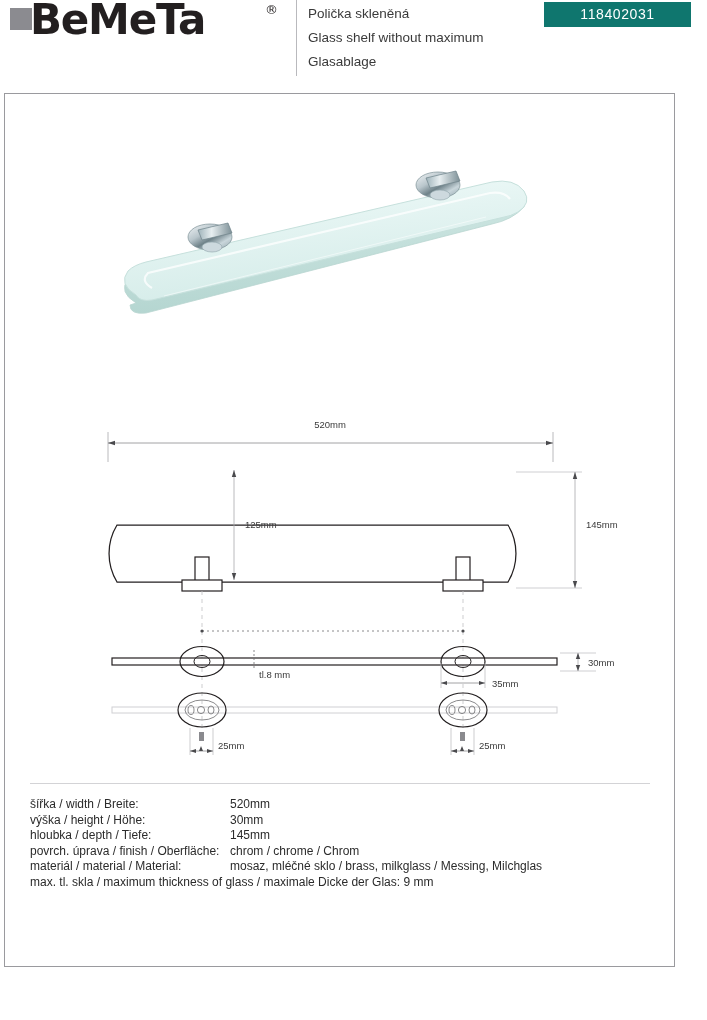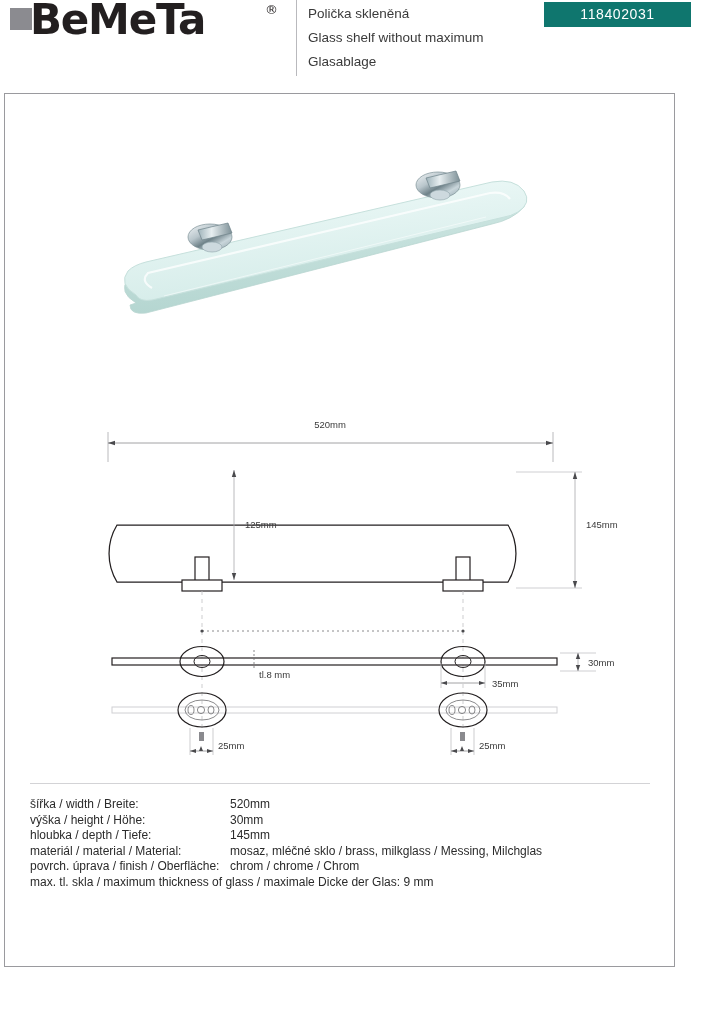--- a/index.html
+++ b/index.html
@@ -373,25 +373,25 @@
   </div>
   <div class="param-row">
     <span class="param-label">výška / height / Höhe:</span>
     <span class="param-value">30mm</span>
   </div>
   <div class="param-row">
     <span class="param-label">hloubka / depth / Tiefe:</span>
     <span class="param-value">145mm</span>
   </div>
   <div class="param-row">
+    <span class="param-label">povrch. úprava / finish / Oberfläche:</span>
+    <span class="param-value">chrom / chrome / Chrom</span>
+  </div>
+  <div class="param-row">
     <span class="param-label">materiál / material / Material:</span>
     <span class="param-value">mosaz, mléčné sklo / brass, milkglass / Messing, Milchglas</span>
   </div>
-  <div class="param-row">
-    <span class="param-label">povrch. úprava / finish / Oberfläche:</span>
-    <span class="param-value">chrom / chrome / Chrom</span>
-  </div>
   <div class="param-row full">
     <span class="param-label">max. tl. skla / maximum thickness of glass / maximale Dicke der Glas: 9 mm</span>
   </div>
 </div>
 
 <div class="footer-series">OVAL</div>
 
 </body></html>

